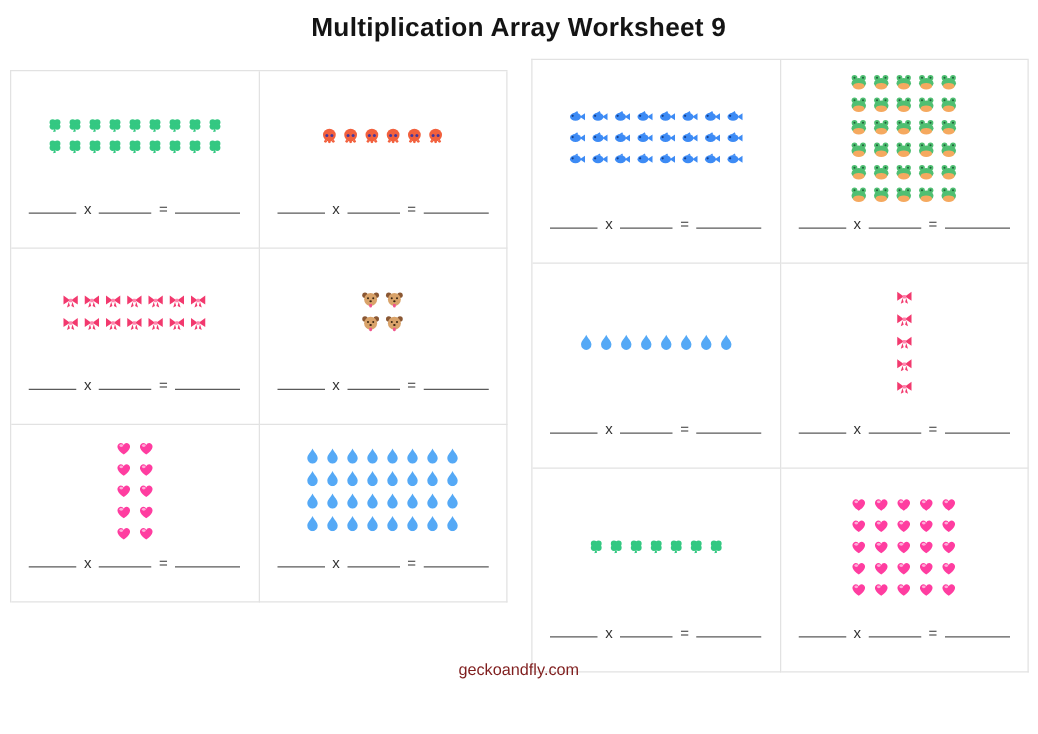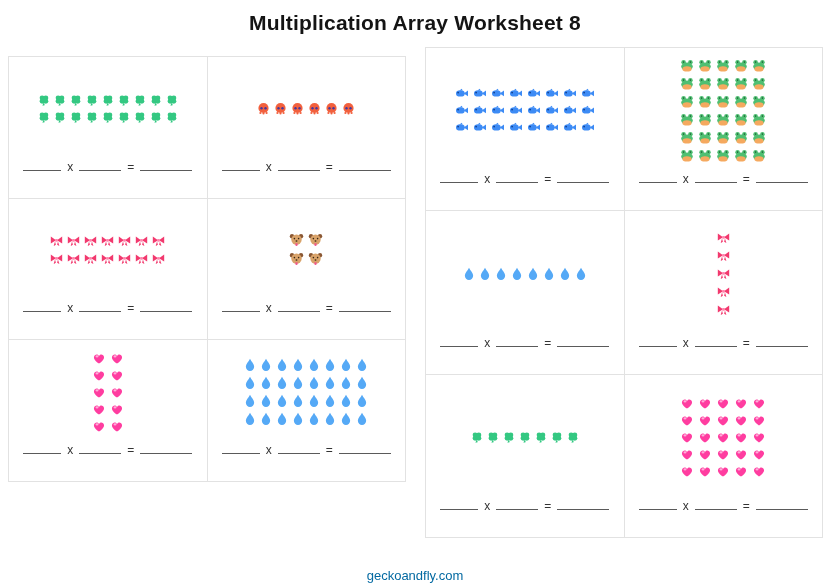--- a/index.html
+++ b/index.html
@@ -30,28 +30,28 @@
     text-align:center;padding-bottom:24px;font-size:12px;color:#3c3c3c;
     white-space:nowrap;
   }
   .blank{
     display:inline-block;height:10px;border-bottom:1px solid #5a5a5a;
     vertical-align:baseline;
   }
   .b1{width:38px}.b2{width:42px}.b3{width:52px}
   .sym{margin:0 6px;color:#333;font-size:12px;}
   .footer-credit{
-    position:absolute;top:568px;left:0;width:100%;text-align:center;
-    color:#0369a1;font-size:13px;
+    position:absolute;top:528px;left:0;width:100%;text-align:center;
+    color:#7f1d1d;font-size:13px;
   }
 </style>
 </head>
 <body>
 
-<div class="page-title">Multiplication Array Worksheet 8</div>
+<div class="page-title">Multiplication Array Worksheet 9</div>
 
 <div class="panel panel-left">
     <div class="cell">
       <div class="array-area">
         <div class="emoji-grid" style="grid-template-columns: repeat(9, auto);">
           <span class="icon">
             <svg width="12" height="12" viewBox="0 0 13 13">
               <g fill="#34c882">
                 <circle cx="4.5" cy="4.3" r="2.7"></circle>
                 <circle cx="8.5" cy="4.3" r="2.7"></circle>

